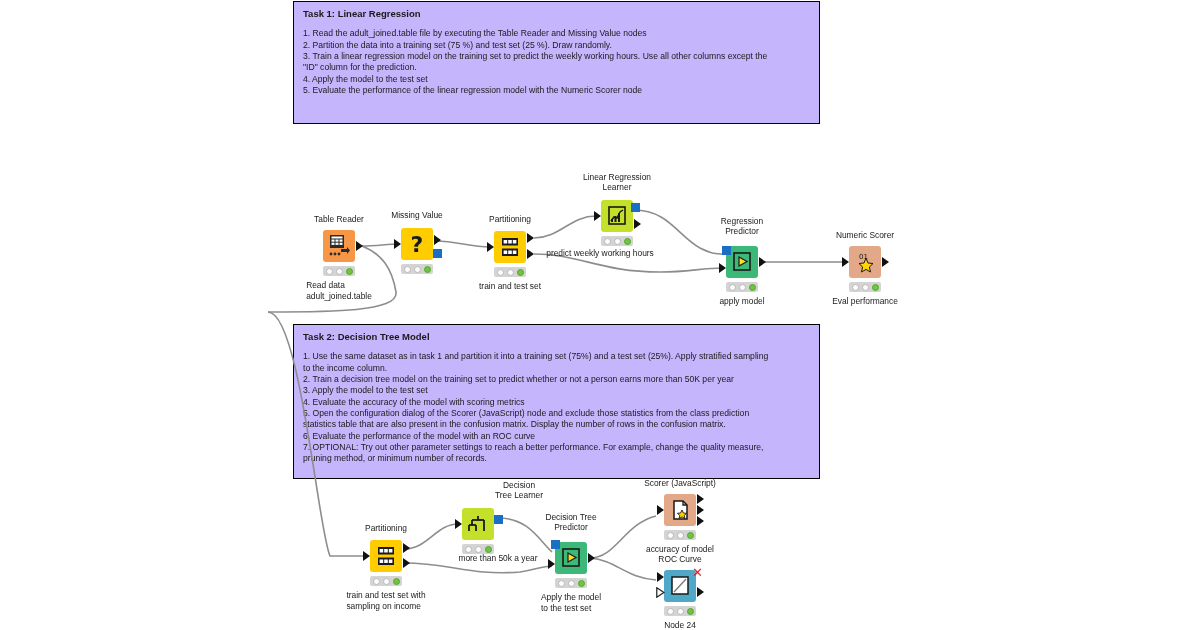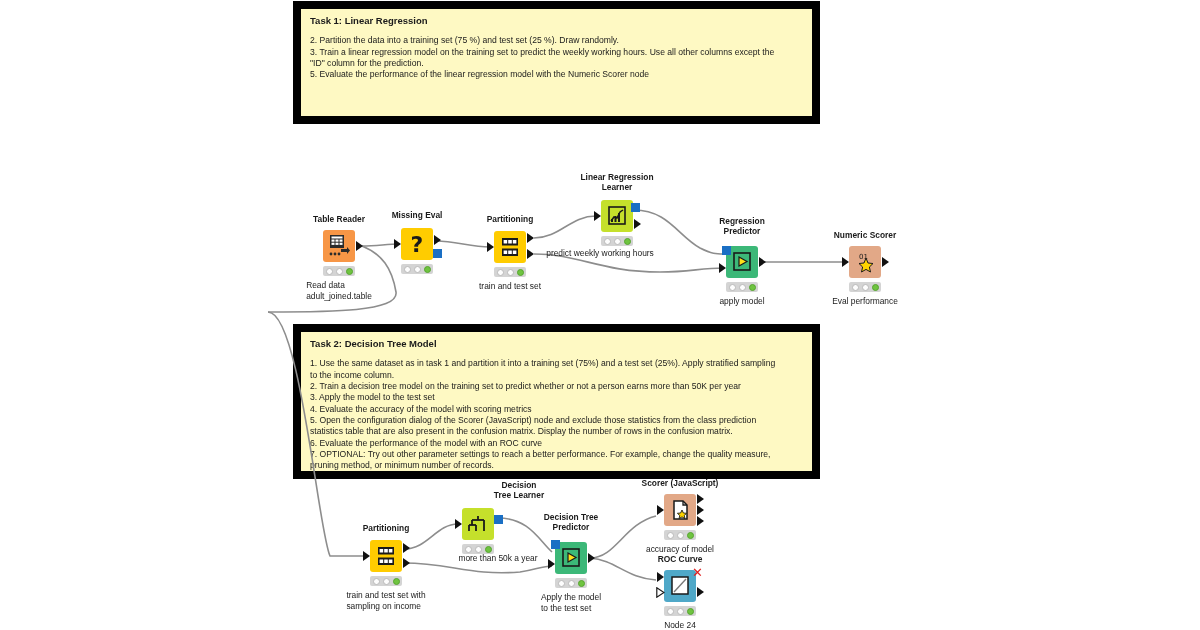--- a/index.html
+++ b/index.html
@@ -12,22 +12,22 @@
     height: 630px;
     position: relative;
     font-family: "Liberation Sans", sans-serif;
     color: #1a1a1a;
     overflow: hidden;
   }
 
   
   .task-box {
     position: absolute;
-    background: #fef9c3;
-    border: 8px solid #000000;
+    background: #c4b5fd;
+    border: 1px solid #000000;
     box-sizing: border-box;
     padding: 6px 8px 6px 9px;
   }
   .task-title {
     font-size: 9.5px;
     font-weight: bold;
     color: #1a1a1a;
     margin: 0 0 9px 0;
     line-height: 1.2;
   }
@@ -54,21 +54,21 @@
   
   .node {
     position: absolute;
     width: 0; height: 0;
   }
   .node-title {
     position: absolute;
     left: 50%;
     transform: translateX(-50%);
     font-size: 8.4px;
-    font-weight: bold;
+    font-weight: normal;
     text-align: center;
     white-space: pre;
     line-height: 1.22;
     color: #1a1a1a;
   }
   .node-body {
     position: absolute;
     left: -16px;
     top: 0;
     width: 32px;
@@ -145,23 +145,25 @@
   }
 
   
   .glyph { position: absolute; left: 0; top: 0; width: 32px; height: 32px; }
 </style>
 </head>
 <body>
 
 <div class="task-box" id="task1-box">
   <div class="task-title">Task 1: Linear Regression</div>
+  <div class="task-line">1. Read the adult_joined.table file by executing the Table Reader and Missing Value nodes</div>
   <div class="task-line">2. Partition the data into a training set (75 %) and test set (25 %). Draw randomly.</div>
   <div class="task-line">3. Train a linear regression model on the training set to predict the weekly working hours. Use all other columns except the
 "ID" column for the prediction.</div>
+  <div class="task-line">4. Apply the model to the test set</div>
   <div class="task-line">5. Evaluate the performance of the linear regression model with the Numeric Scorer node</div>
 </div>
 
 <div class="task-box" id="task2-box">
   <div class="task-title">Task 2: Decision Tree Model</div>
   <div class="task-line">1. Use the same dataset as in task 1 and partition it into a training set (75%) and a test set (25%). Apply stratified sampling
 to the income column.</div>
   <div class="task-line">2. Train a decision tree model on the training set to predict whether or not a person earns more than 50K per year</div>
   <div class="task-line">3. Apply the model to the test set</div>
   <div class="task-line">4. Evaluate the accuracy of the model with scoring metrics</div>
@@ -227,21 +229,21 @@
     <div class="node-status">
       <span class="led"></span>
       <span class="led"></span>
       <span class="led on"></span>
     </div>
     <div class="node-sub">Read data
 adult_joined.table</div>
   </div>
 
   <div class="node" style="left:417px; top:228px;">
-    <div class="node-title" style="top:-18px;">Missing Eval</div>
+    <div class="node-title" style="top:-18px;">Missing Value</div>
     <div class="node-body" style="background:#ffcc00;">
       <svg class="glyph" viewBox="0 0 32 32">
         <text x="16" y="24" font-family="DejaVu Sans, sans-serif" font-size="22" font-weight="bold" fill="#1a1a1a" text-anchor="middle">?</text>
       </svg>
     </div>
     <div class="port-tri" style="left:-23px; top:11px;"></div>
     <div class="port-tri" style="left:17px; top:7px;"></div>
     <div class="port-sq" style="left:16px; top:21px;"></div>
     <div class="node-status">
       <span class="led"></span>

